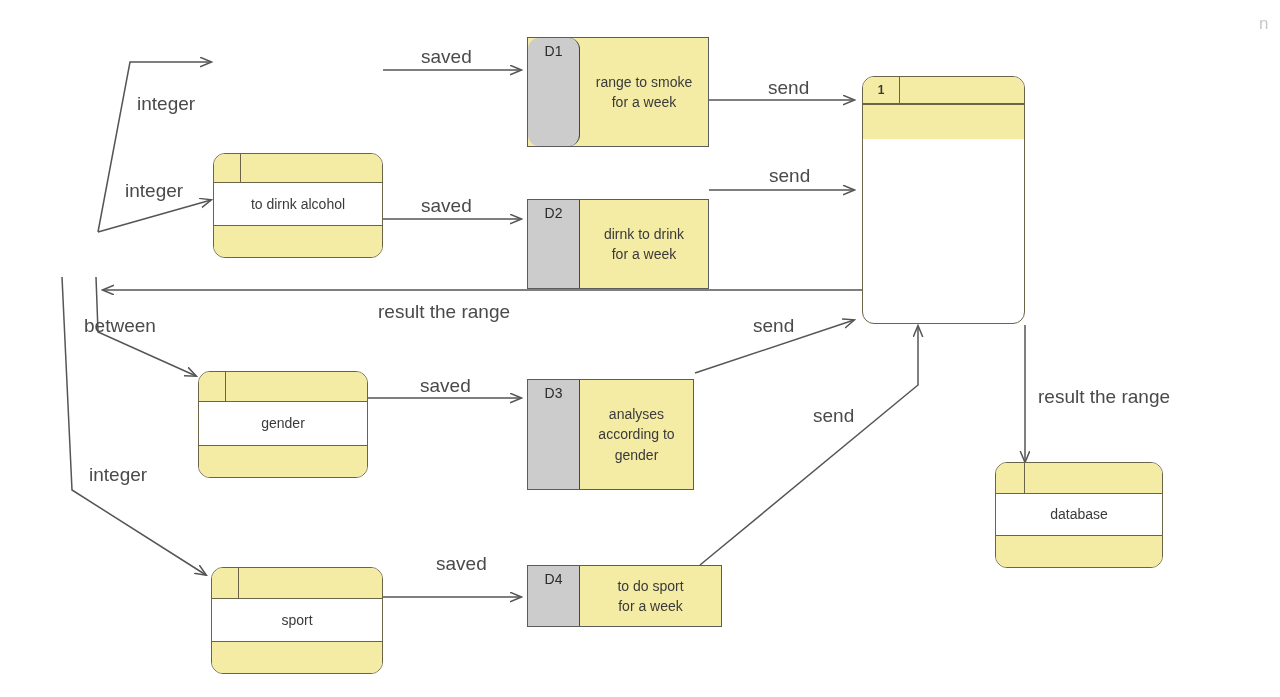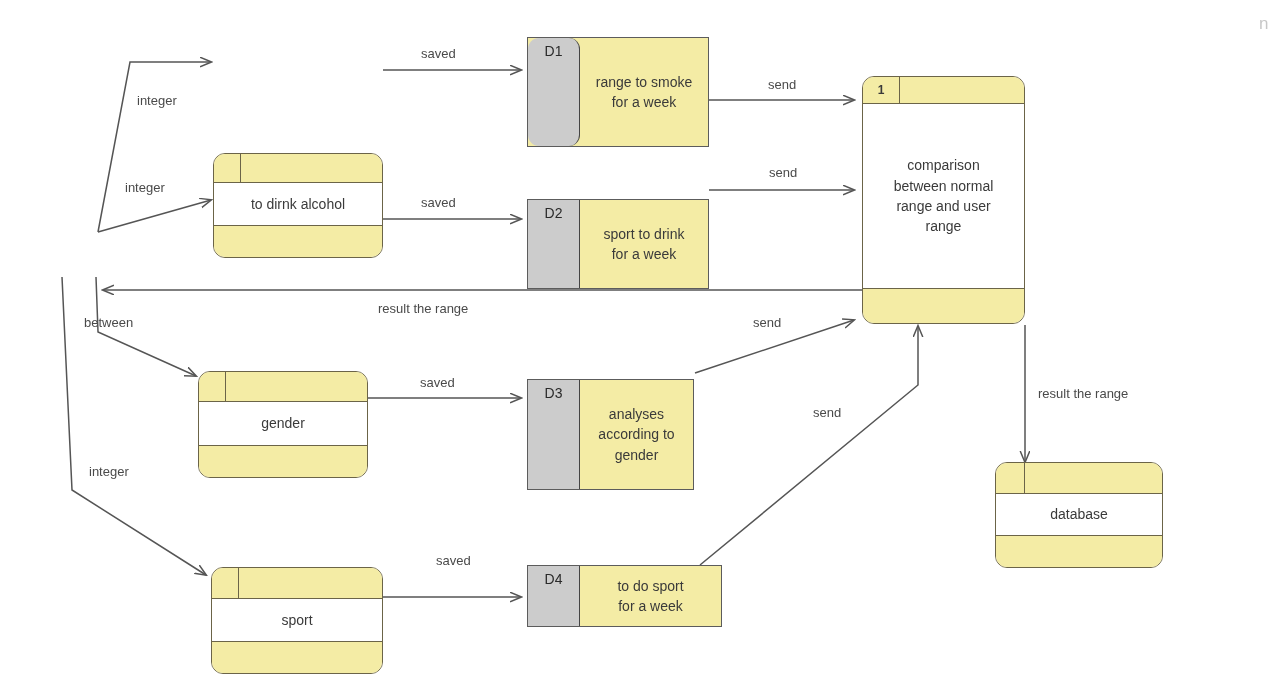--- a/index.html
+++ b/index.html
@@ -121,21 +121,21 @@
     font-size: 14px;
     color: #3a3a3a;
     line-height: 1.45;
     white-space: pre-line;
     padding: 0 4px;
     border-radius: 22px;
   }
   
   .flabel {
     position: absolute;
-    font-size: 13px;
+    font-size: 19px;
     color: #4a4a4a;
     white-space: nowrap;
   }
   
   .artifact {
     position: absolute;
     font-size: 17px;
     color: #9a9a9a;
     opacity: .55;
   }
@@ -215,36 +215,32 @@
     </div>
     <div class="body">sport</div>
     <div class="ftr" style="height:31px;"></div>
   </div>
 
   <div class="objnode" style="left:862px; top:76px; width:163px; height:248px;">
     <div class="hdr" style="height:26px;">
       <span class="hdrnum" style="width:36px;">1</span>
       <span class="divider" style="left:36px;"></span>
     </div>
-    <div class="body">comparison
-between normal
-range and user
-range</div>
     <div class="ftr" style="height:34px;"></div>
   </div>
 
   <div class="store" style="left:527px; top:37px; width:182px; height:110px;">
     <div class="tag" style="width:52px;border-radius:11px;">D1</div>
     <div class="content">range to smoke
 for a week</div>
   </div>
 
   <div class="store" style="left:527px; top:199px; width:182px; height:90px;">
     <div class="tag" style="width:52px;">D2</div>
-    <div class="content">sport to drink
+    <div class="content">dirnk to drink
 for a week</div>
   </div>
 
   <div class="store" style="left:527px; top:369px; width:167px; height:111px;margin-top:10px;">
     <div class="tag" style="width:52px;">D3</div>
     <div class="content">analyses
 according to
 gender</div>
   </div>
 

